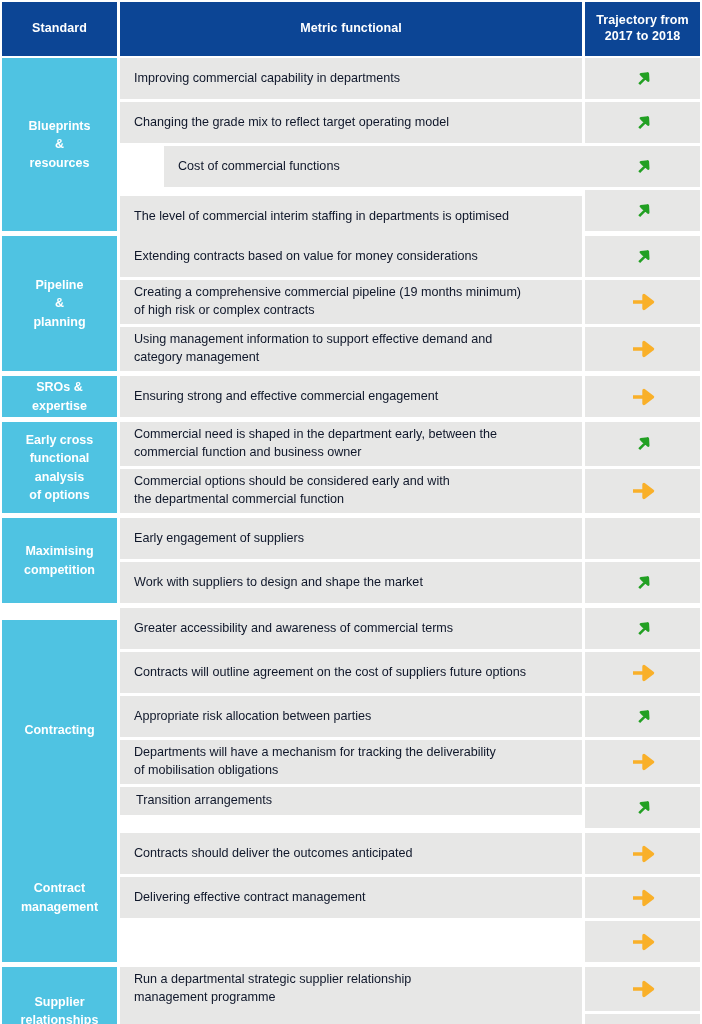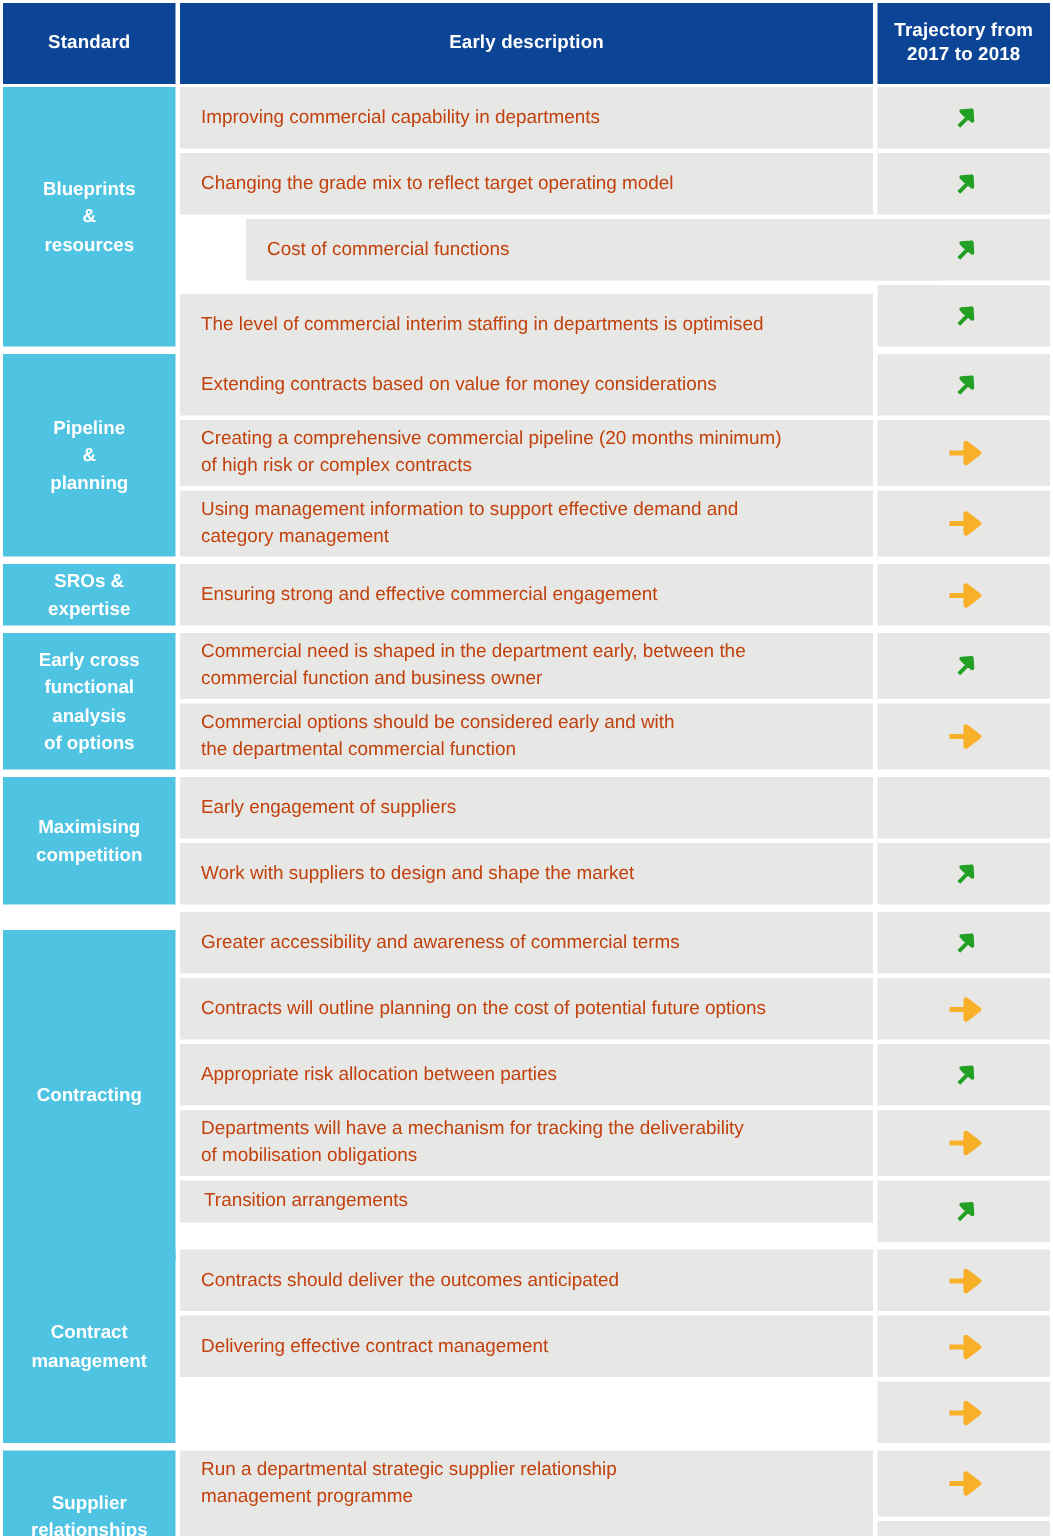--- a/index.html
+++ b/index.html
@@ -68,21 +68,21 @@
     padding: 2px 3px;
     white-space: pre-line;
   }
 
   
   .metric-cell {
     position: absolute;
     left: 120px;
     width: 462px;
     background: #e7e7e6;
-    color: #c2410c;
+    color: #0f172a;
     font-size: 12.6px;
     display: flex;
     align-items: center;
     box-sizing: border-box;
     padding: 0 14px;
     line-height: 1.42;
     white-space: pre-line;
   }
 
   
@@ -98,21 +98,21 @@
   }
   .arrow-svg { display: block; }
 </style>
 </head>
 <body>
 
 <div id="table">
 
   <div class="header-row">
     <div class="head-cell head-standard">Standard</div>
-    <div class="head-cell head-metric">Early description</div>
+    <div class="head-cell head-metric">Metric functional</div>
     <div class="head-cell head-trajectory">Trajectory from
 2017 to 2018</div>
   </div>
 
   <div id="body">
       <div class="metric-cell" style="top: 58px; height: 41px;">Improving commercial capability in departments</div>
       <div class="traj-cell" style="top: 58px; height: 41px;">
         <span>
           <svg class="arrow-svg" width="20" height="20" viewBox="0 0 20 20" aria-hidden="true">
             <path d="M6.2 15.2 L14.0 7.4 M14.8 4.6 L15.2 11.6 L12.6 9.3 Z M14.8 4.6 L7.9 5.2 L10.2 7.7 Z" fill="#22a023" stroke="#22a023" stroke-width="2.6" stroke-linejoin="round"></path>
@@ -147,21 +147,21 @@
 &amp;
 resources</div>
       <div class="metric-cell" style="top: 236px; height: 41px;">Extending contracts based on value for money considerations</div>
       <div class="traj-cell" style="top: 236px; height: 41px;">
         <span>
           <svg class="arrow-svg" width="20" height="20" viewBox="0 0 20 20" aria-hidden="true">
             <path d="M6.2 15.2 L14.0 7.4 M14.8 4.6 L15.2 11.6 L12.6 9.3 Z M14.8 4.6 L7.9 5.2 L10.2 7.7 Z" fill="#22a023" stroke="#22a023" stroke-width="2.6" stroke-linejoin="round"></path>
           </svg>
         </span>
       </div>
-      <div class="metric-cell" style="top: 280px; height: 44px;">Creating a comprehensive commercial pipeline (20 months minimum)
+      <div class="metric-cell" style="top: 280px; height: 44px;">Creating a comprehensive commercial pipeline (19 months minimum)
 of high risk or complex contracts</div>
       <div class="traj-cell" style="top: 280px; height: 44px;">
         <span>
           <svg class="arrow-svg" width="24" height="18" viewBox="0 0 24 18" aria-hidden="true">
             <path d="M2 9 H13 M13 2.5 L21.5 9 L13 15.5 Z" fill="#f9b029" stroke="#f9b029" stroke-width="3.4" stroke-linejoin="round"></path>
           </svg>
         </span>
       </div>
       <div class="metric-cell" style="top: 327px; height: 44px;">Using management information to support effective demand and
 category management</div>
@@ -222,21 +222,21 @@
       <div class="std-cell" style="top: 518px; height: 85px;">Maximising
 competition</div>
       <div class="metric-cell" style="top: 608px; height: 41px;">Greater accessibility and awareness of commercial terms</div>
       <div class="traj-cell" style="top: 608px; height: 41px;">
         <span>
           <svg class="arrow-svg" width="20" height="20" viewBox="0 0 20 20" aria-hidden="true">
             <path d="M6.2 15.2 L14.0 7.4 M14.8 4.6 L15.2 11.6 L12.6 9.3 Z M14.8 4.6 L7.9 5.2 L10.2 7.7 Z" fill="#22a023" stroke="#22a023" stroke-width="2.6" stroke-linejoin="round"></path>
           </svg>
         </span>
       </div>
-      <div class="metric-cell" style="top: 652px; height: 41px;">Contracts will outline planning on the cost of potential future options</div>
+      <div class="metric-cell" style="top: 652px; height: 41px;">Contracts will outline agreement on the cost of suppliers future options</div>
       <div class="traj-cell" style="top: 652px; height: 41px;">
         <span>
           <svg class="arrow-svg" width="24" height="18" viewBox="0 0 24 18" aria-hidden="true">
             <path d="M2 9 H13 M13 2.5 L21.5 9 L13 15.5 Z" fill="#f9b029" stroke="#f9b029" stroke-width="3.4" stroke-linejoin="round"></path>
           </svg>
         </span>
       </div>
       <div class="metric-cell" style="top: 696px; height: 41px;">Appropriate risk allocation between parties</div>
       <div class="traj-cell" style="top: 696px; height: 41px;">
         <span>

